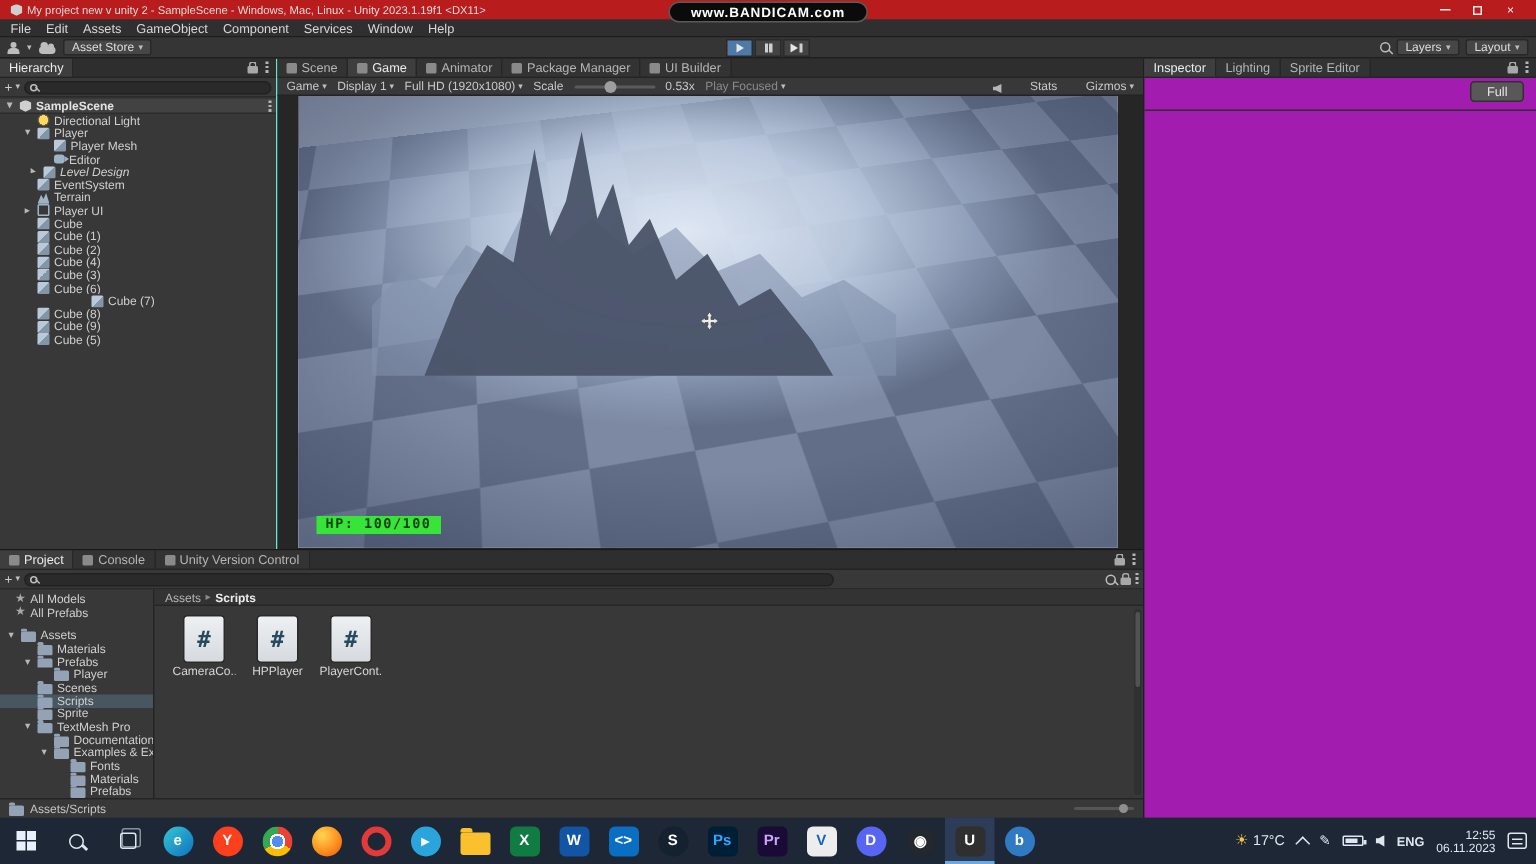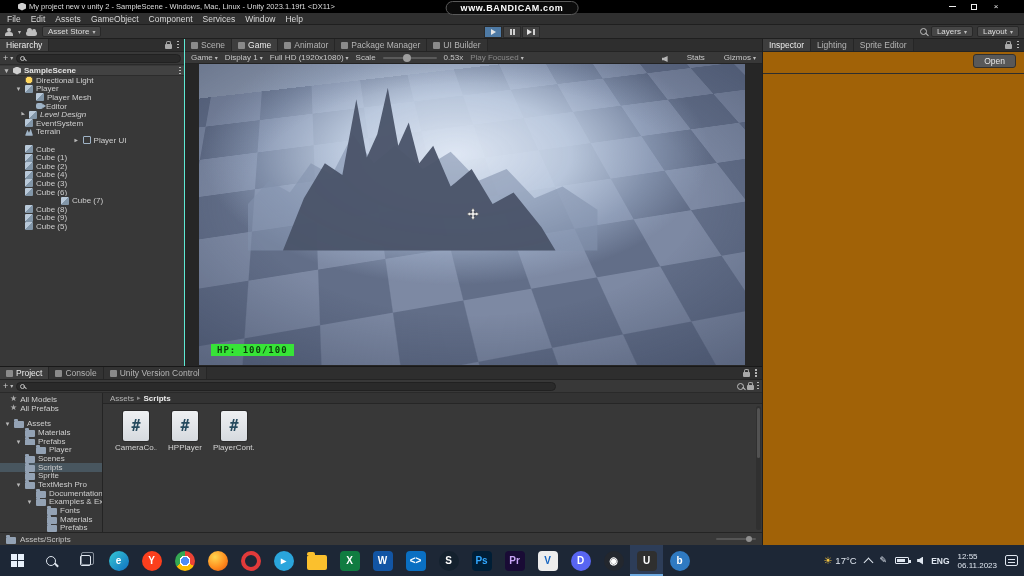--- a/index.html
+++ b/index.html
@@ -1,21 +1,21 @@
 <!DOCTYPE html>
 <html style="--selection: #4e7aa5; --tree_sel: #48565f; --hp_bg: #37e437; --hp_fg: #0b3d0b; --checker_a: #7d89a3; --checker_b: #626e88; --taskbar_bg: #1d2736; --app_active: #2d3d58;"><head>
 <meta charset="utf-8">
 <style>
   *{box-sizing:border-box;margin:0;padding:0}
   html,body{background:#555}
   .screen{width:1024px;height:576px;position:relative;overflow:hidden;background:#383838;
     font-family:"Liberation Sans",sans-serif;color:#d2d2d2}
 
   
-  .titlebar{height:13px;background:#000000;display:flex;align-items:center;padding:0 18px;font-size:7.5px;color:#ddd}
+  .titlebar{height:13px;background:#b91c1c;display:flex;align-items:center;padding:0 7px;font-size:7.5px;color:#ddd}
   .app-ico{width:8px;height:8px;background:#cfcfcf;clip-path:polygon(50% 0,100% 25%,100% 75%,50% 100%,0 75%,0 25%);margin-right:3px;flex:0 0 auto}
   .win-controls{margin-left:auto;display:flex;gap:2px;align-items:center}
   .wc{width:20px;height:11px;display:flex;align-items:center;justify-content:center;color:#eee;font-size:8px}
   .wc-min{width:7px;height:1px;background:#eee;display:inline-block}
   .wc-max{width:6px;height:6px;border:1px solid #eee;display:inline-block}
   .watermark{position:absolute;left:50%;top:1px;transform:translateX(-50%);z-index:40;background:#0b0b0b;
     border:1px solid #5a5a5a;border-radius:8px;height:14px;line-height:12px;padding:0 14px;color:#fff;
     font-weight:bold;font-size:9px;letter-spacing:.6px}
 
   
@@ -104,21 +104,21 @@
     transform:perspective(600px) rotateX(46deg) rotateZ(-12deg);transform-origin:50% 42%}
   .sky{position:absolute;inset:0;background:radial-gradient(ellipse 62% 58% at 47% 30%,
     rgba(226,234,246,.97) 0%,rgba(196,210,230,.88) 34%,rgba(166,183,210,.45) 58%,rgba(150,168,198,0) 75%)}
   .mountains{position:absolute;left:9%;top:4%;width:64%;height:58%}
   .vignette{position:absolute;inset:0;background:radial-gradient(ellipse 75% 70% at 50% 45%,transparent 55%,rgba(38,48,72,.38))}
   .cursor{position:absolute;left:49%;top:48%}
   .hp-badge{position:absolute;left:12px;bottom:9px;background:var(--hp_bg);color:var(--hp_fg);
     font-family:"DejaVu Sans Mono",monospace;font-weight:bold;font-size:9px;letter-spacing:1px;padding:1px 6px}
 
   
-  .inspector{flex:1;display:flex;flex-direction:column;background:#a16207;min-width:0}
+  .inspector{flex:1;display:flex;flex-direction:column;background:#a21caf;min-width:0}
   .insp-head{display:flex;align-items:center;gap:5px;padding:5px 6px 2px 6px}
   .insp-folder{width:14px;height:10px;background:#93a2b4;border-radius:1px;position:relative}
   .insp-folder::before{content:"";position:absolute;top:-3px;left:0;width:6px;height:3px;background:#93a2b4;border-radius:1px 1px 0 0}
   .insp-title{font-size:9px;color:#e0e0e0}
   .open-row{display:flex;justify-content:flex-end;padding:2px 8px 5px 8px;border-bottom:1px solid #2e2e2e}
   .open-btn{background:#585858;border:1px solid #303030;border-radius:3px;color:#e6e6e6;font-size:8.5px;padding:1px 10px}
   .spacer{flex:1}
   .asset-labels{height:13px;border-top:1px solid #292929;background:#3f3f3f;display:flex;align-items:center;padding:0 6px;font-size:8.5px;font-weight:bold;color:#d5d5d5}
   .insp-foot{height:3px}
 
@@ -173,21 +173,21 @@
   .sun{color:#f6c744;font-size:10px;line-height:1}
   .sun::after{content:"☀"}
   .chev-up{width:7px;height:7px;border-left:1.5px solid #dfe6ef;border-top:1.5px solid #dfe6ef;transform:rotate(45deg);margin-top:3px}
   .pen{font-size:9px;color:#dfe6ef;line-height:1}
   .pen::after{content:"✎"}
   .battery{width:14px;height:7px;border:1px solid #dfe6ef;border-radius:1px;position:relative}
   .battery::before{content:"";position:absolute;left:1px;top:1px;bottom:1px;width:8px;background:#dfe6ef}
   .battery::after{content:"";position:absolute;right:-3px;top:2px;width:2px;height:3px;background:#dfe6ef}
   .vol{width:6px;height:8px;background:#dfe6ef;clip-path:polygon(0 30%,35% 30%,100% 0,100% 100%,35% 70%,0 70%)}
   .lang{font-size:8.5px;font-weight:bold}
-  .clock{text-align:left;font-size:8px;line-height:9px}
+  .clock{text-align:right;font-size:8px;line-height:9px}
   .notif{width:13px;height:11px;border:1px solid #dfe6ef;border-radius:2px;position:relative}
   .notif::before{content:"";position:absolute;left:2px;top:3px;right:2px;height:1px;background:#dfe6ef;box-shadow:0 3px 0 #dfe6ef}
 </style>
 </head>
 <body>
 
 <div class="screen">
 
   <div class="titlebar">
     <span class="app-ico"></span>
@@ -323,21 +323,21 @@
                   <span class="ico gameobject-icon"></span>
                   <span>EventSystem</span>
                 </div>
 
                 <div class="h-row" style="padding-left: 15px;">
                   <span class="fold-slot"></span>
                   <span class="ico terrain-icon"></span>
                   <span>Terrain</span>
                 </div>
 
-                <div class="h-row" style="padding-left: 15px; justify-content: center;">
+                <div class="h-row" style="padding-left: 15px;">
                   <span class="fold-slot">
                     <span class="fold-i closed"></span>
                   </span>
                   <span class="ico ui-icon"></span>
                   <span>Player UI</span>
                 </div>
 
                 <div class="h-row" style="padding-left: 15px;">
                   <span class="fold-slot"></span>
                   <span class="ico cube-icon"></span>
@@ -670,21 +670,21 @@
             <span class="tab">
               <span>Sprite Editor</span>
             </span>
           </div>
         <div class="tab-right">
           <span class="lock"></span>
           <span class="kebab"></span>
         </div>
       </div>
       <div class="open-row">
-        <span class="open-btn">Open</span>
+        <span class="open-btn">Full</span>
       </div>
       <div class="spacer"></div>
       <div class="insp-foot"></div>
     </div>
   </div>
 
   <div class="taskbar">
     <span class="tb-cell">
       <span class="winlogo">
           <span></span>

